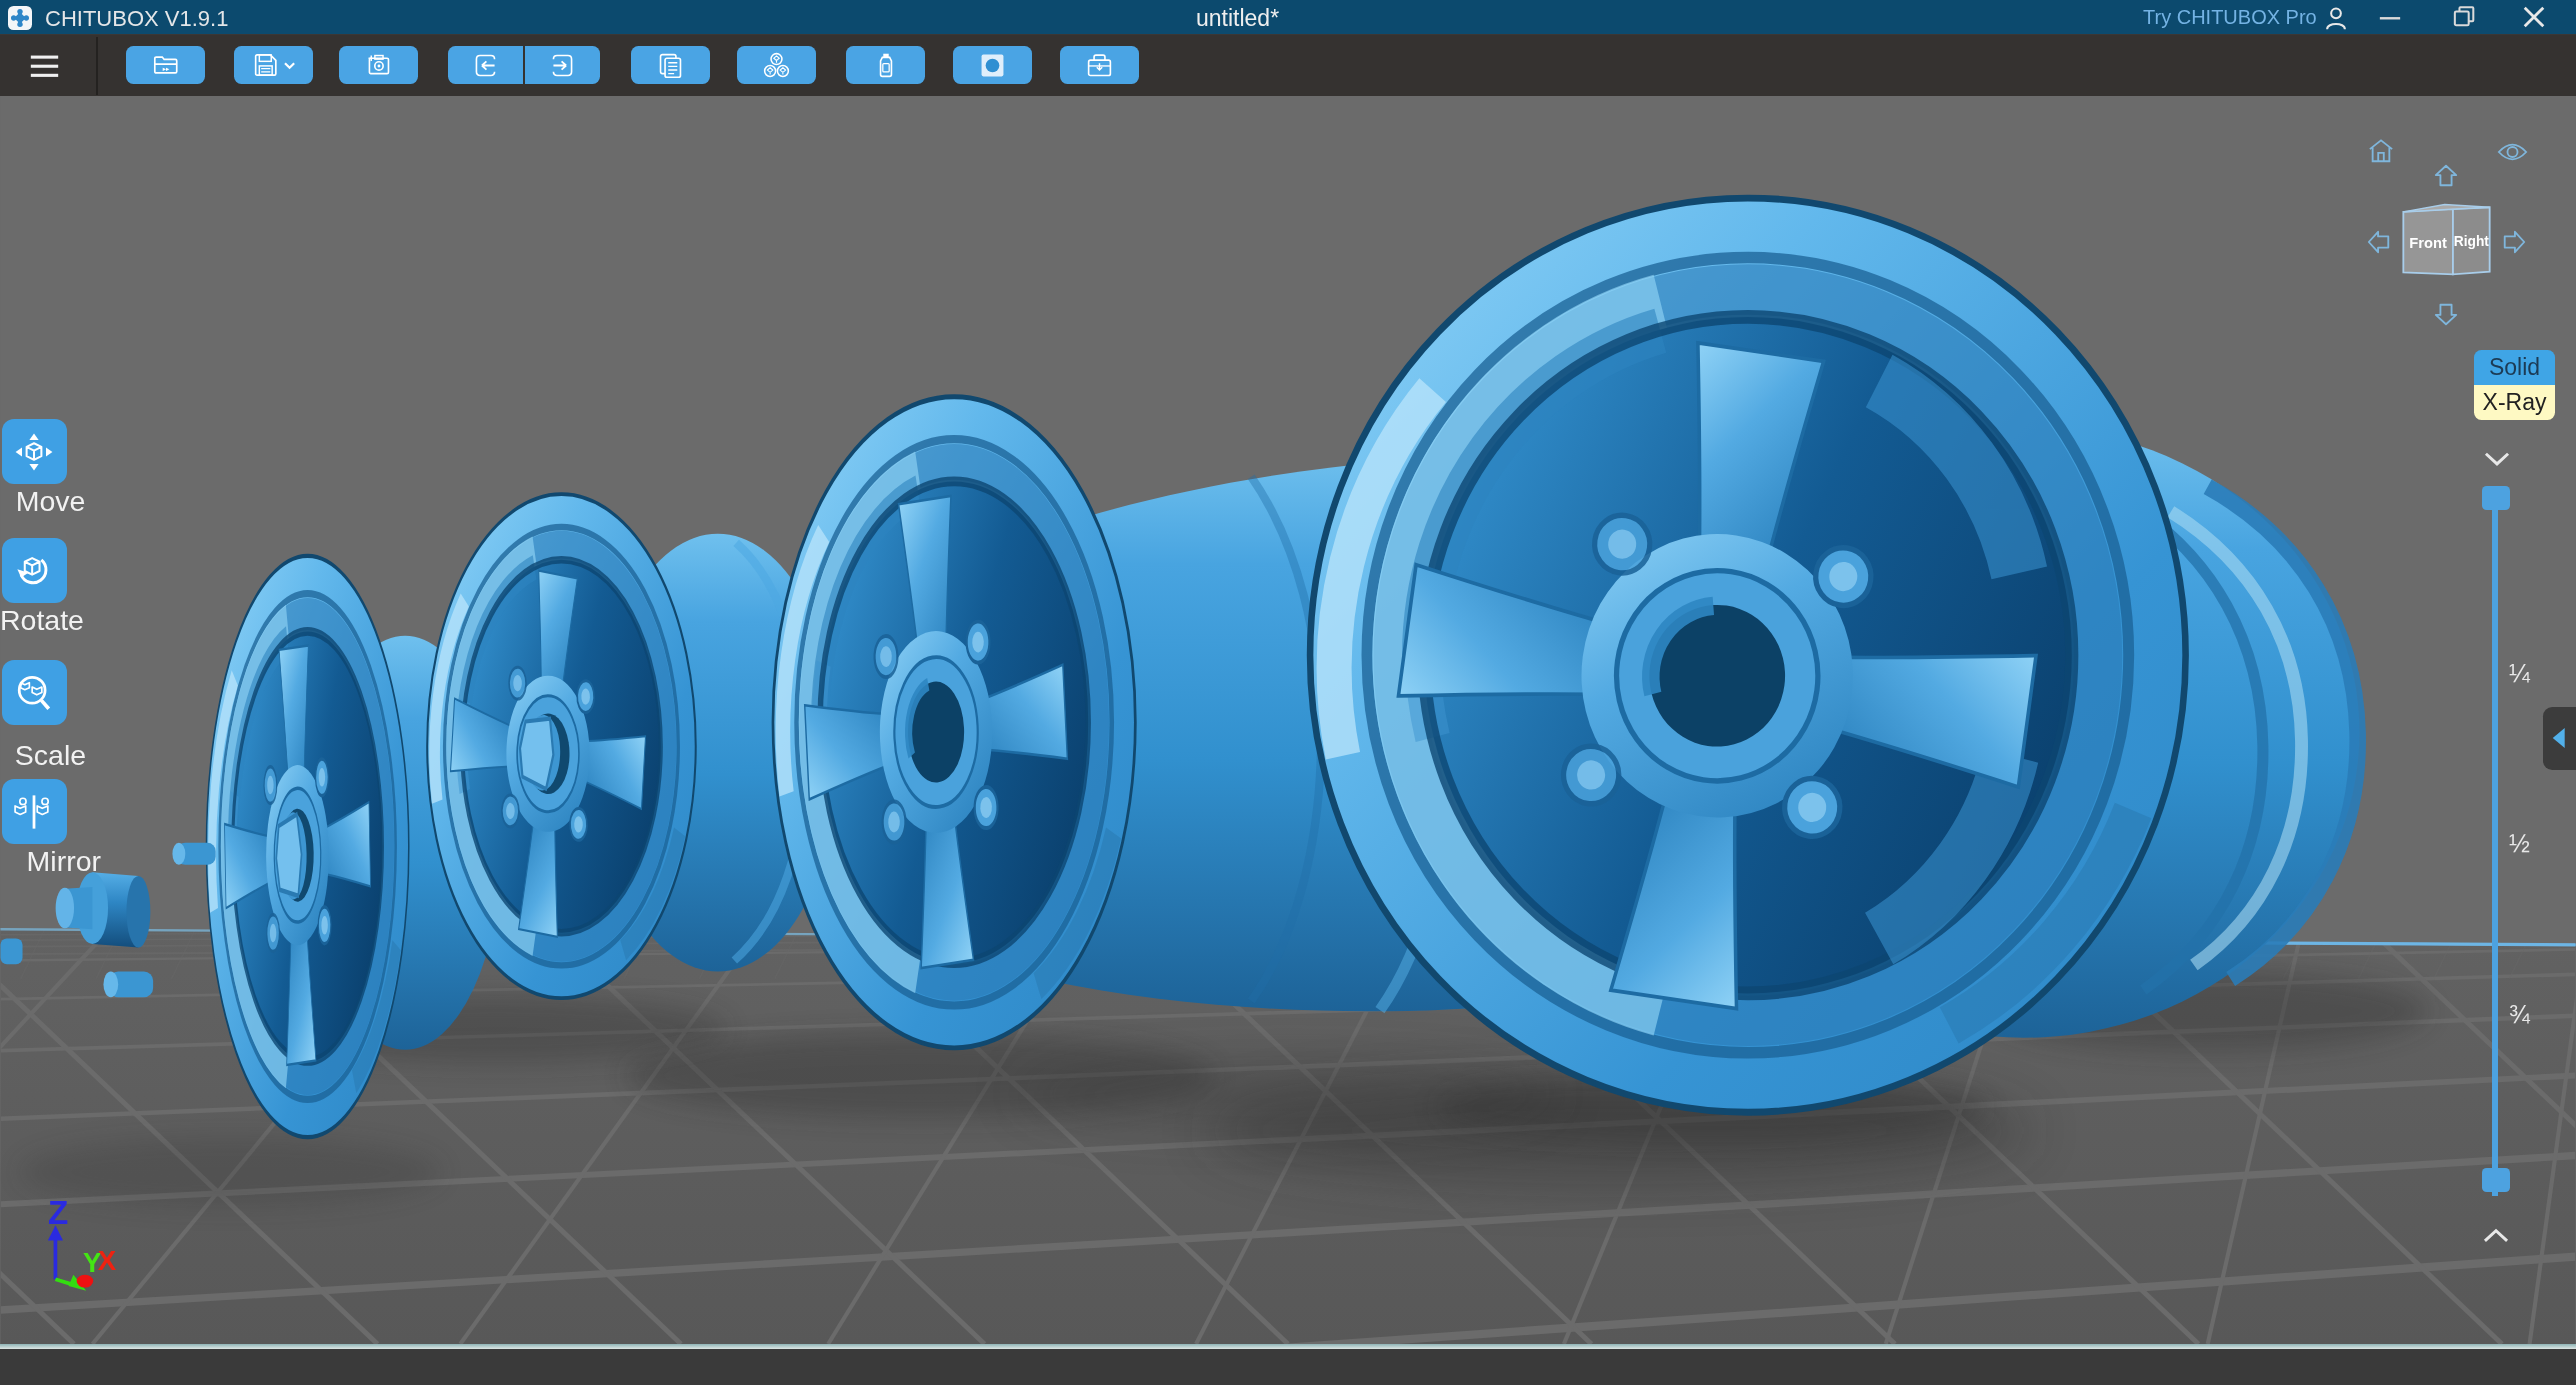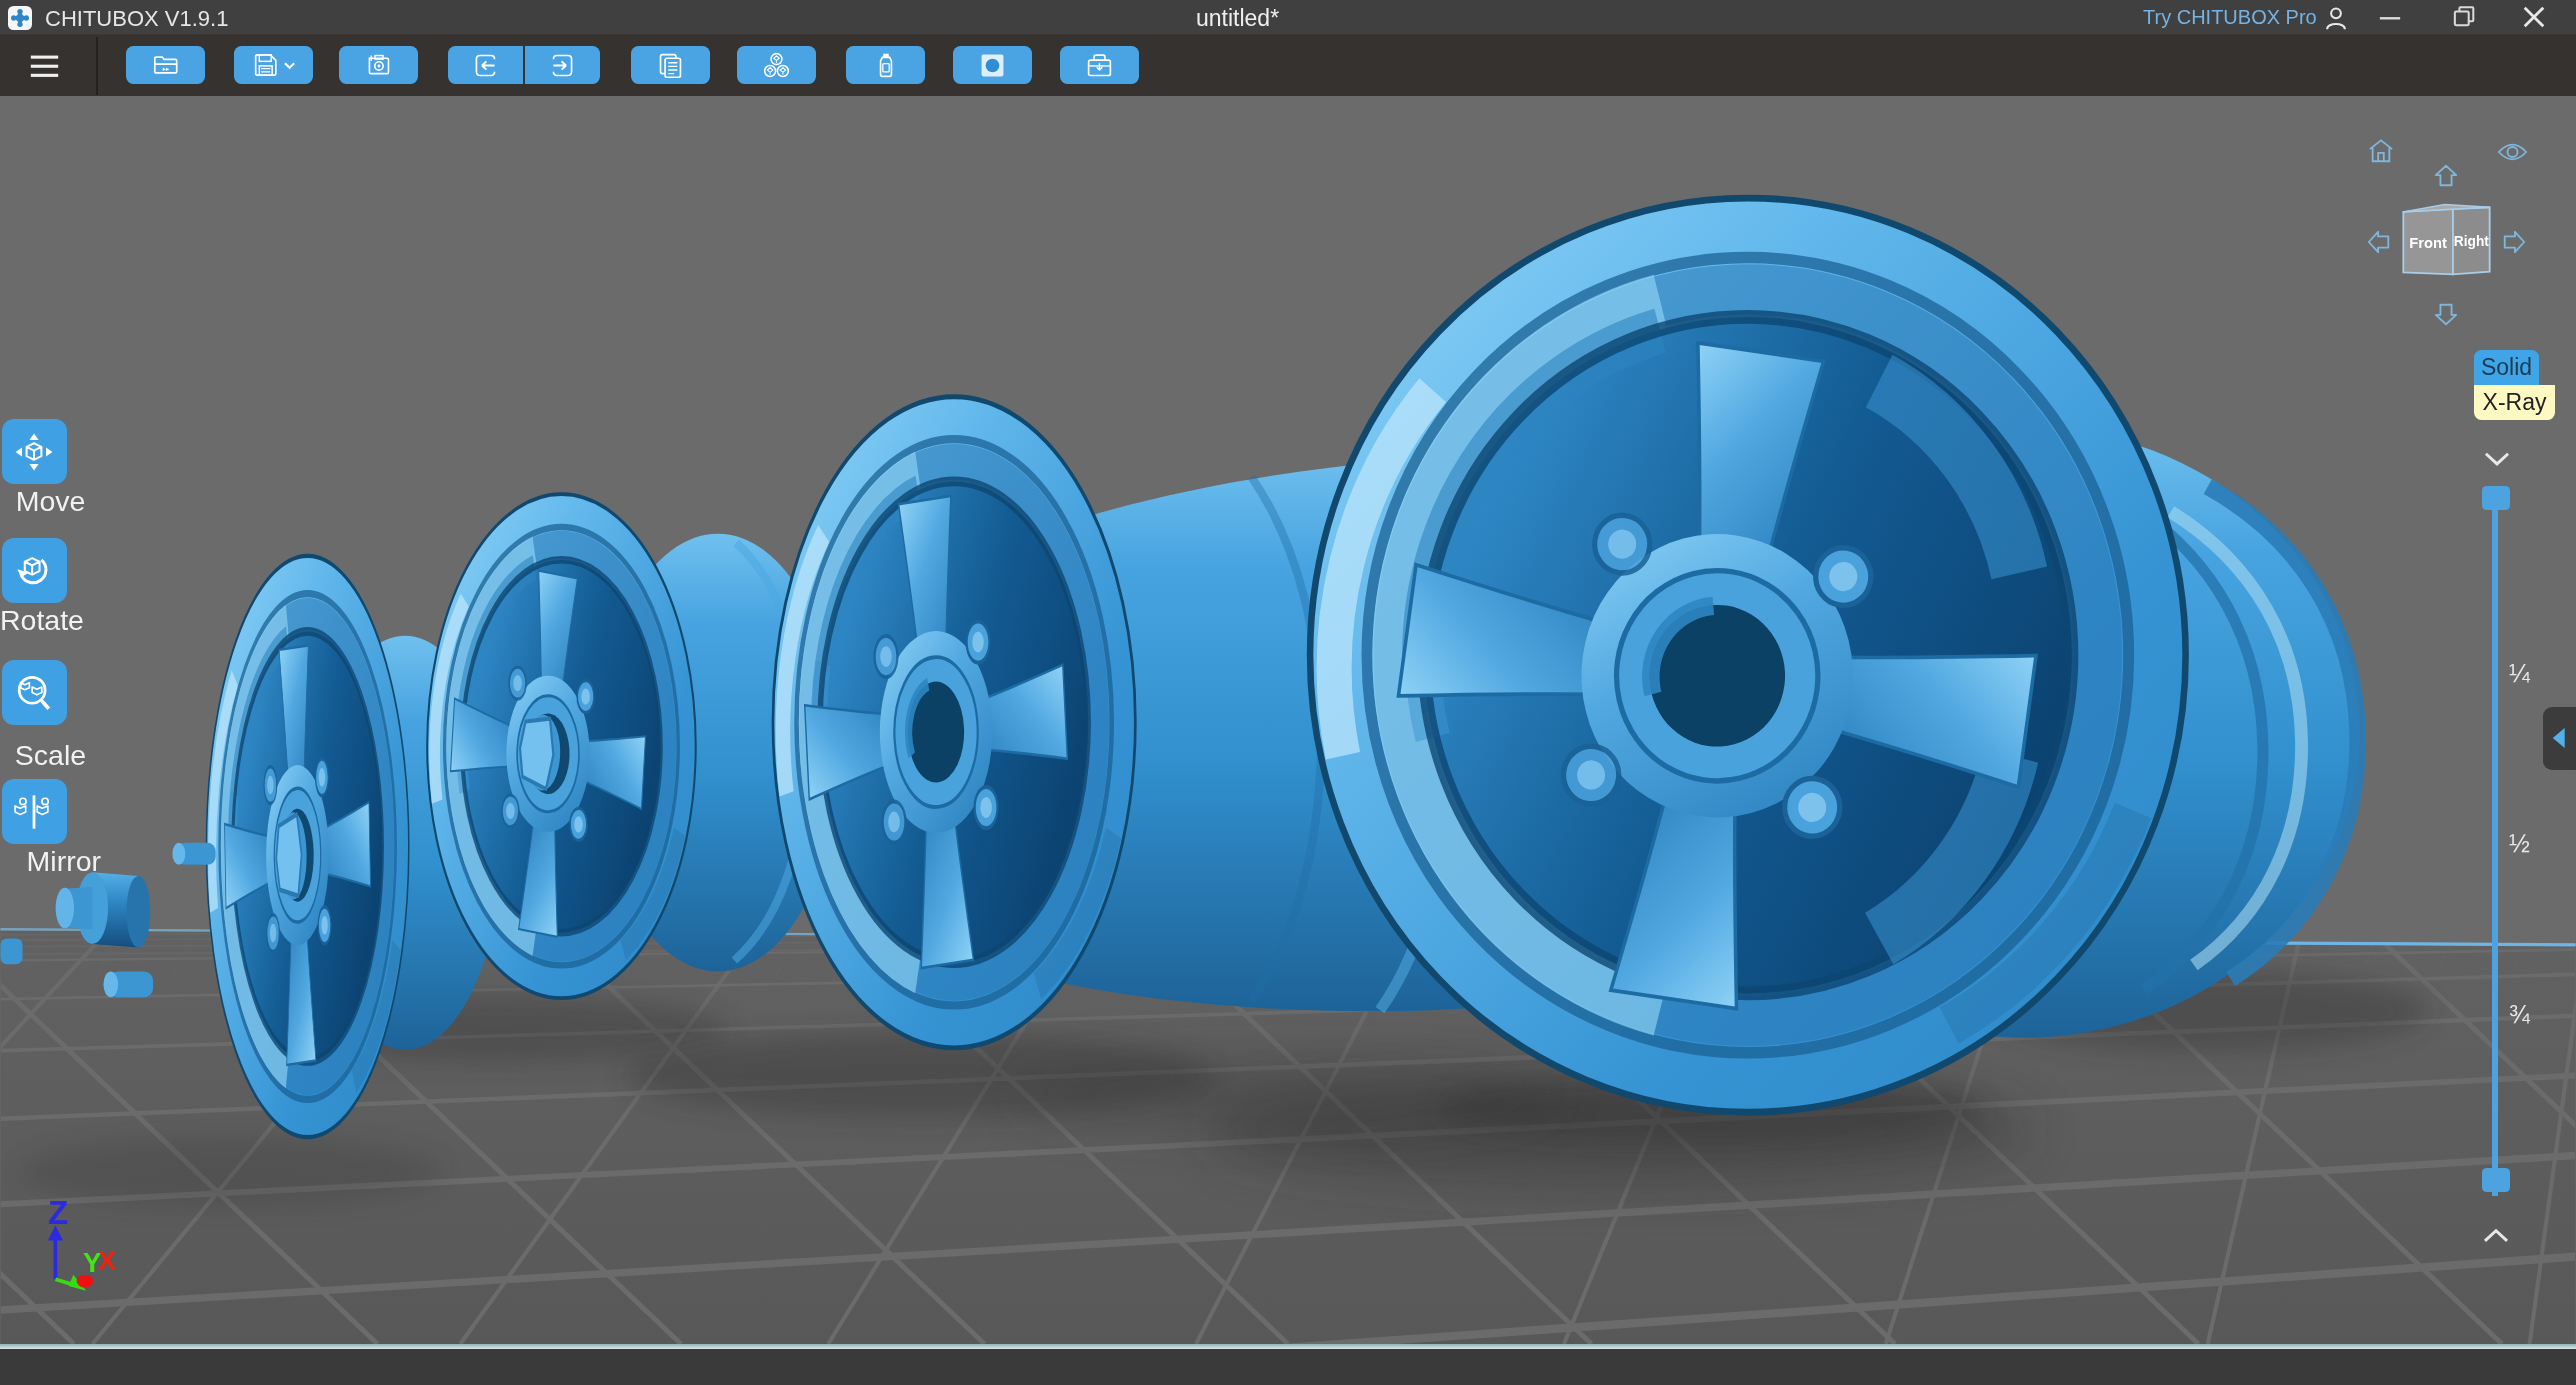--- a/index.html
+++ b/index.html
@@ -1,29 +1,29 @@
 <!DOCTYPE html>
 <html style="font-size:14.7px"><head>
 <meta charset="utf-8">
 <style>
   html,body{margin:0;padding:0;width:2576px;height:1386px;overflow:hidden;
     font-family:"Liberation Sans",sans-serif;background:#6b6b6b;}
-  .titlebar{position:absolute;left:0;top:0;width:2576px;height:34px;background:#404040;}
+  .titlebar{position:absolute;left:0;top:0;width:2576px;height:34px;background:#0c4a6e;}
   .toolbar{position:absolute;left:0;top:34px;width:2576px;height:62px;background:#353230;border-top:0.9px solid #3a3735;box-sizing:border-box;}
   .toolbar .vsep{position:absolute;left:96px;top:1.8px;width:1.8px;height:58px;background:#242220;}
   .tbtn{position:absolute;top:11px;width:79px;height:38px;background:#4aa4e4;border-radius:7.4px;display:flex;align-items:center;justify-content:center;}
   .logo-txt{position:absolute;left:45px;top:5.5px;color:#e4e6e8;font-size:22px;}
   .title-center{position:absolute;left:1196px;top:4.6px;width:184px;text-align:left;color:#efefef;font-size:23px;}
   .try-pro{position:absolute;left:2143px;top:6.4px;color:#74b3e4;font-size:20px;}
   .viewport{position:absolute;left:0;top:96px;width:2576px;height:1248px;}
   .edgeline{position:absolute;left:0;top:1344px;width:2576px;height:4.6px;background:linear-gradient(#8fb4b6,#dde6e4);}
   .bottombar{position:absolute;left:0;top:1349px;width:2576px;height:37px;background:#3a3a3a;}
   .ltool{position:absolute;left:1.8px;width:65px;height:65px;background:#3fa0e4;border-radius:12px;display:flex;align-items:center;justify-content:center;}
   .ltool-label{position:absolute;left:0;width:101px;text-align:left;color:#f2f2f2;font-size:28.5px;}
-  .solid-btn{position:absolute;left:2474px;top:350px;width:65px;height:35px;background:#3fa5e6;border-radius:7.4px 7.4px 0 0;
+  .solid-btn{position:absolute;left:2474px;top:350px;width:81px;height:35px;background:#3fa5e6;border-radius:7.4px 7.4px 0 0;
     color:#1c3b55;font-size:23px;text-align:center;line-height:35px;}
   .xray-btn{position:absolute;left:2474px;top:385px;width:81px;height:35px;background:#fef9c3;border-radius:0 0 7.4px 7.4px;
     color:#222;font-size:23px;text-align:center;line-height:35px;}
 </style>
 </head>
 <body>
 
 <div class="viewport" id="scene"><svg width="2576" height="1248" viewBox="0 0 2800 1357">
       <defs>
 <linearGradient id="floorg" x1="0" y1="0" x2="0" y2="1">

